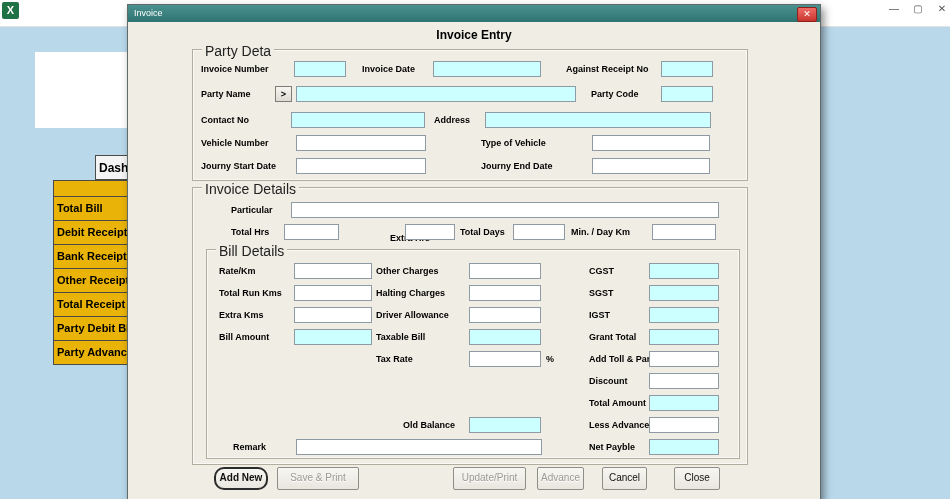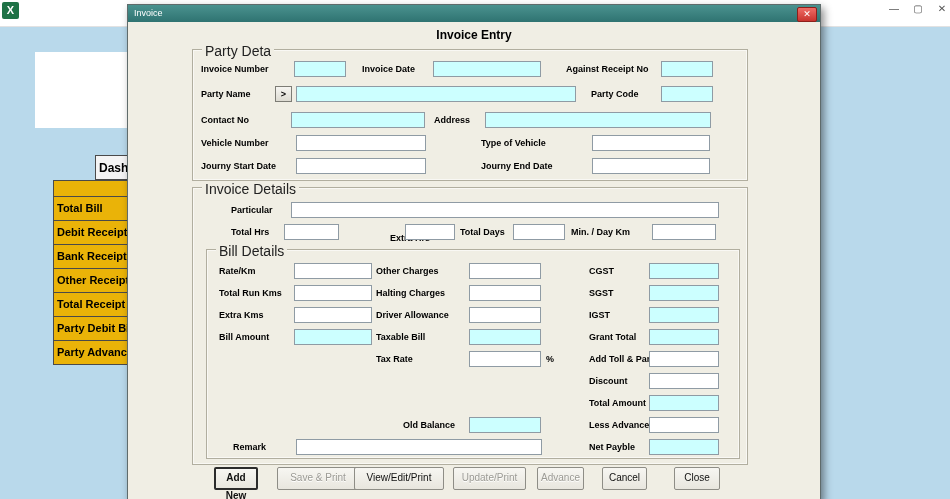--- a/index.html
+++ b/index.html
@@ -159,21 +159,20 @@
     <span class="lbl" style="left:461px;top:393px;">Total Amount</span>
     <input class="inp cy" style="left: 521px; top: 390px; width: 70px;">
     <span class="lbl" style="left:461px;top:415px;">Less Advance</span>
     <input class="inp" style="left: 521px; top: 412px; width: 70px;">
     <span class="lbl" style="left:461px;top:437px;">Net Payble</span>
     <input class="inp cy" style="left: 521px; top: 434px; width: 70px;">
 
     <span class="lbl" style="left:105px;top:437px;">Remark</span>
     <input class="inp" style="left: 168px; top: 434px; width: 246px;">
 
-    <div class="btn default" style="left:86px;width:44px;">Add New</div>
+    <div class="btn default" style="left:86px;width:54px;border-radius:10px;">Add New</div>
     <div class="btn disabled" style="left:149px;width:82px;">Save &amp; Print</div>
-    <div class="btn" style="left:226px;width:90px;">View/Edit/Print</div>
     <div class="btn disabled" style="left:325px;width:73px;">Update/Print</div>
     <div class="btn disabled" style="left:409px;width:47px;">Advance</div>
     <div class="btn" style="left:474px;width:45px;">Cancel</div>
     <div class="btn" style="left:546px;width:46px;">Close</div>
   </div>
 </div>
 
 </body></html>

